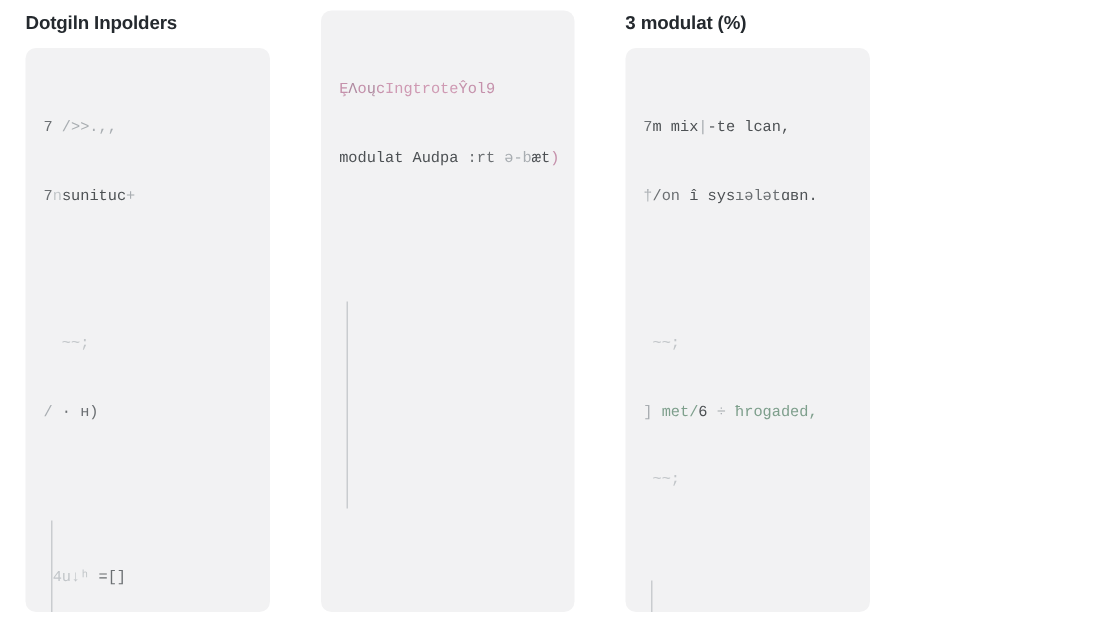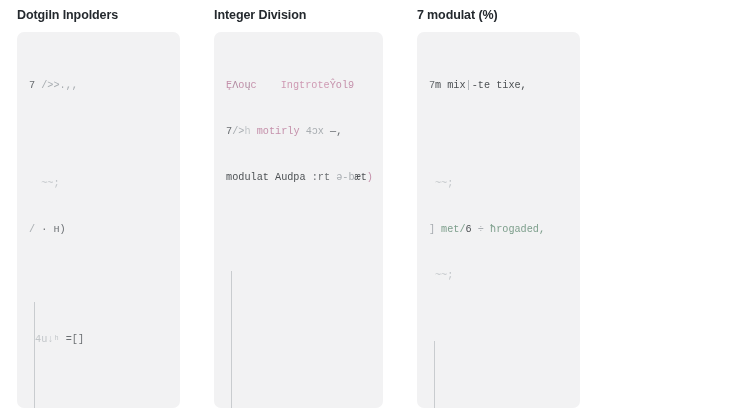--- a/index.html
+++ b/index.html
@@ -68,21 +68,21 @@
   .block-gap-sm { height: 13px; }
   .block-gap-md { height: 19px; }
   .block-gap-lg { height: 22px; }
 
   
   .tk-plain  { color: #6b6f72; }
   .tk-dim    { color: #a8adb1; }
   .tk-faint  { color: #c2c6c9; }
   .tk-green  { color: #7e9f8c; font-family: Liberation Mono, monospace; }
   .tk-pink   { color: #c591ab; }
-  .tk-pink2  { color: #cf9ab3; margin-left: 24px; }
+  .tk-pink2  { color: #cf9ab3; }
   .tk-mauve  { color: #b08aa0; }
   .tk-dark   { color: #4d5154; }
 
   
   .guide {
     position: relative;
     padding-left: 0;
   }
   .guide-rail {
     position: absolute;
@@ -101,69 +101,69 @@
 </head>
 <body>
 
 <div class="page">
 
   <div class="column">
     <h2 class="col-heading">Dotgiln Inpolders</h2>
     <div class="code-card soft">
       <div class="code-block">
         <span class="ln"><span class="tk-plain">7</span><span class="tk-dim"> /&gt;&gt;.,,</span></span>
+        <span class="ln"><span class="tk-plain">7</span><span class="tk-faint">n</span><span class="tk-dark">sunituc</span><span class="tk-dim">+</span></span>
       </div>
       <div class="block-gap-lg"></div>
       <div class="code-block">
         <span class="ln"><span class="tk-faint">  ~~;</span></span>
         <span class="ln"><span class="tk-dim">/ </span><span class="tk-plain">· н)</span></span>
       </div>
       <div class="block-gap-md"></div>
       <div class="code-block guide">
         <span class="guide-rail"></span>
         <span class="ln"><span class="tk-faint"> 4u↓ʰ </span><span class="tk-plain">=[]</span></span>
         
         
         
         
         
       </div>
     </div>
   </div>
 
   <div class="column">
-    <h2 class="col-heading">Integer Division</h2>
     <div class="code-card soft">
       <div class="code-block">
         <span class="ln"><span class="tk-pink">Ȩ</span><span class="tk-mauve">Λ</span><span class="tk-pink">o</span><span class="tk-mauve">ų</span><span class="tk-pink">c</span><span class="tk-pink2">Ingtrote</span><span class="tk-pink">Ŷol9</span></span>
-        <span class="ln"><span class="tk-plain">7</span><span class="tk-dim">/&gt;</span><span class="tk-faint">h </span><span class="tk-pink">motirly </span><span class="tk-dim">4ɔx</span><span class="tk-plain"> —,</span></span>
         <span class="ln"><span class="tk-dark">modulat Audpa</span><span class="tk-plain"> :rt </span><span class="tk-dim">ə-b</span><span class="tk-dark">æt</span><span class="tk-pink">)</span></span>
       </div>
       <div class="block-gap-lg"></div>
       <div class="block-gap-md"></div>
       <div class="code-block guide">
         <span class="guide-rail"></span>
         
         
         
         
         
         
         
         
       </div>
 
     </div>
   </div>
 
   <div class="column">
-    <h2 class="col-heading">7 modulat (%)</h2>
+    <h2 class="col-heading">3 modulat (%)</h2>
     <div class="code-card soft">
       <div class="code-block">
-        <span class="ln"><span class="tk-plain">7</span><span class="tk-dark">m mix</span><span class="tk-dim">|</span><span class="tk-dark">-te tixe,</span></span>
+        <span class="ln"><span class="tk-plain">7</span><span class="tk-dark">m mix</span><span class="tk-dim">|</span><span class="tk-dark">-te lcan,</span></span>
+        <span class="ln"><span class="tk-dim">†</span><span class="tk-plain">/on </span><span class="tk-dark">î sys</span><span class="tk-plain">ıələt</span><span class="tk-dark">ɑвn.</span></span>
       </div>
       <div class="block-gap-lg"></div>
       <div class="code-block">
         <span class="ln"><span class="tk-faint"> ~~;</span></span>
         <span class="ln"><span class="tk-dim">] </span><span class="tk-green">met/</span><span class="tk-dark">6</span><span class="tk-dim"> ÷ </span><span class="tk-green">ħrogaded,</span></span>
         <span class="ln"><span class="tk-faint"> ~~;</span></span>
       </div>
       <div class="block-gap-sm"></div>
       <div class="code-block guide">
         <span class="guide-rail"></span>

